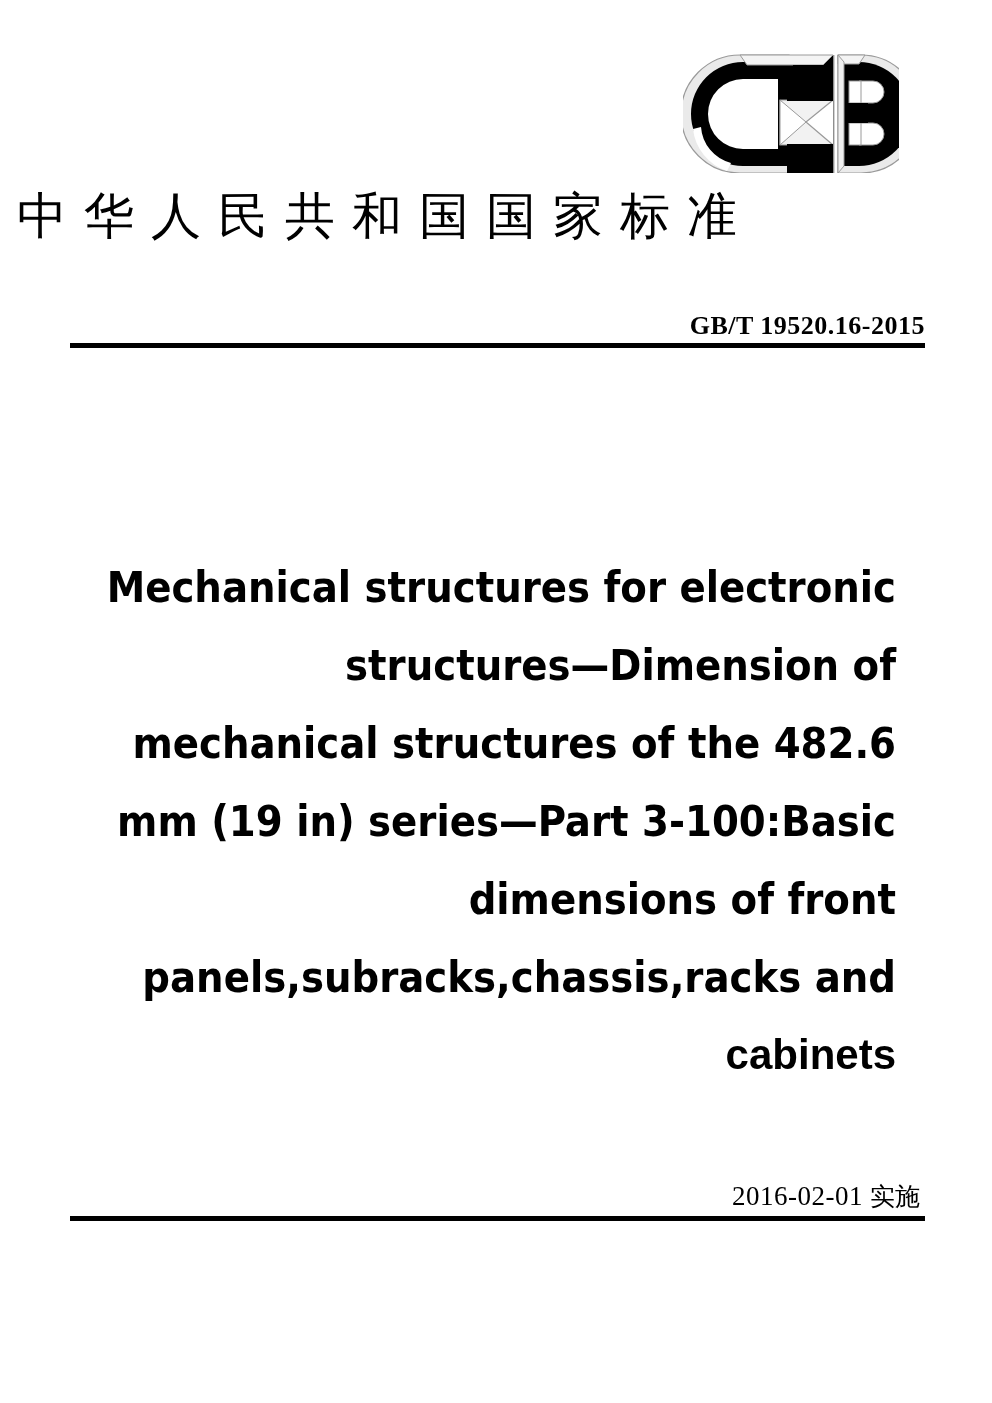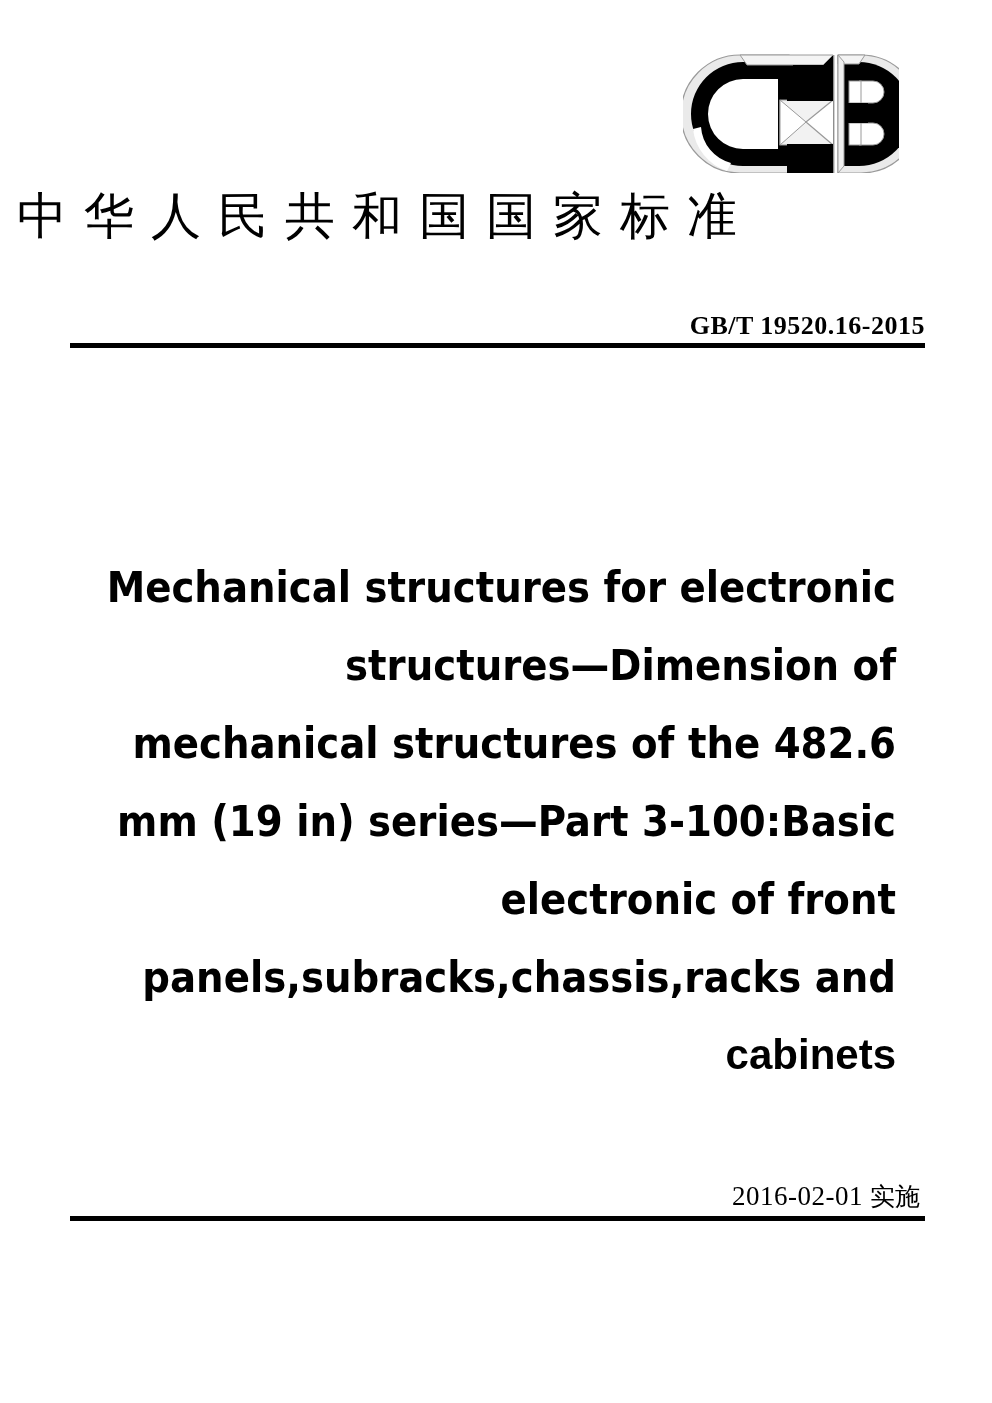--- a/index.html
+++ b/index.html
@@ -178,21 +178,21 @@
 
   <div class="std-number">GB/T 19520.16-2015</div>
 
   <div class="rule rule-top"></div>
 
   <div class="title-block">
     <div class="title-line">Mechanical structures for electronic</div>
     <div class="title-line">structures—Dimension of</div>
     <div class="title-line">mechanical structures of the 482.6</div>
     <div class="title-line">mm (19 in) series—Part 3-100:Basic</div>
-    <div class="title-line">electronic of front</div>
+    <div class="title-line">dimensions of front</div>
     <div class="title-line">panels,subracks,chassis,racks and</div>
     <div class="title-line wide">cabinets</div>
   </div>
 
 
   <div class="footer-right">
     <span class="date">2016-02-01</span><span class="cn-word">实施</span>
   </div>
 
   <div class="rule rule-bottom"></div>

